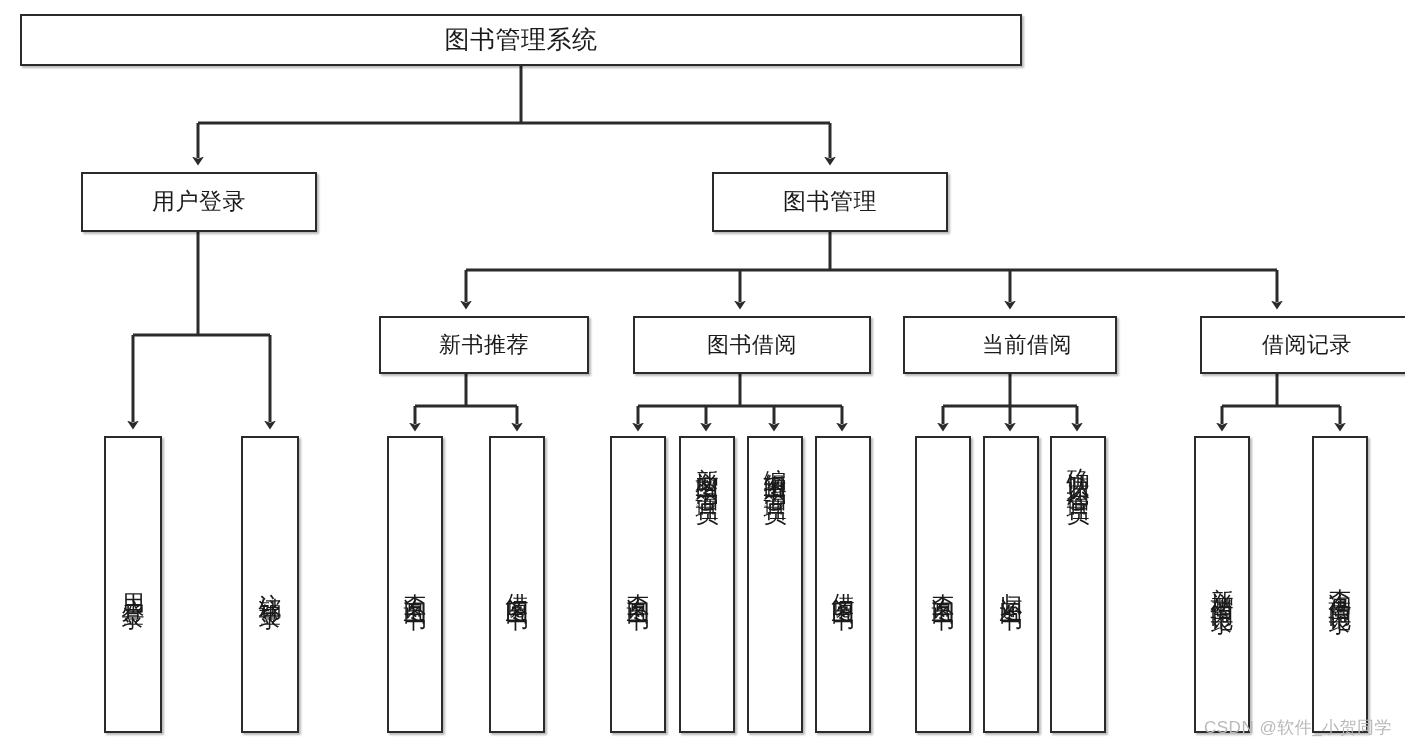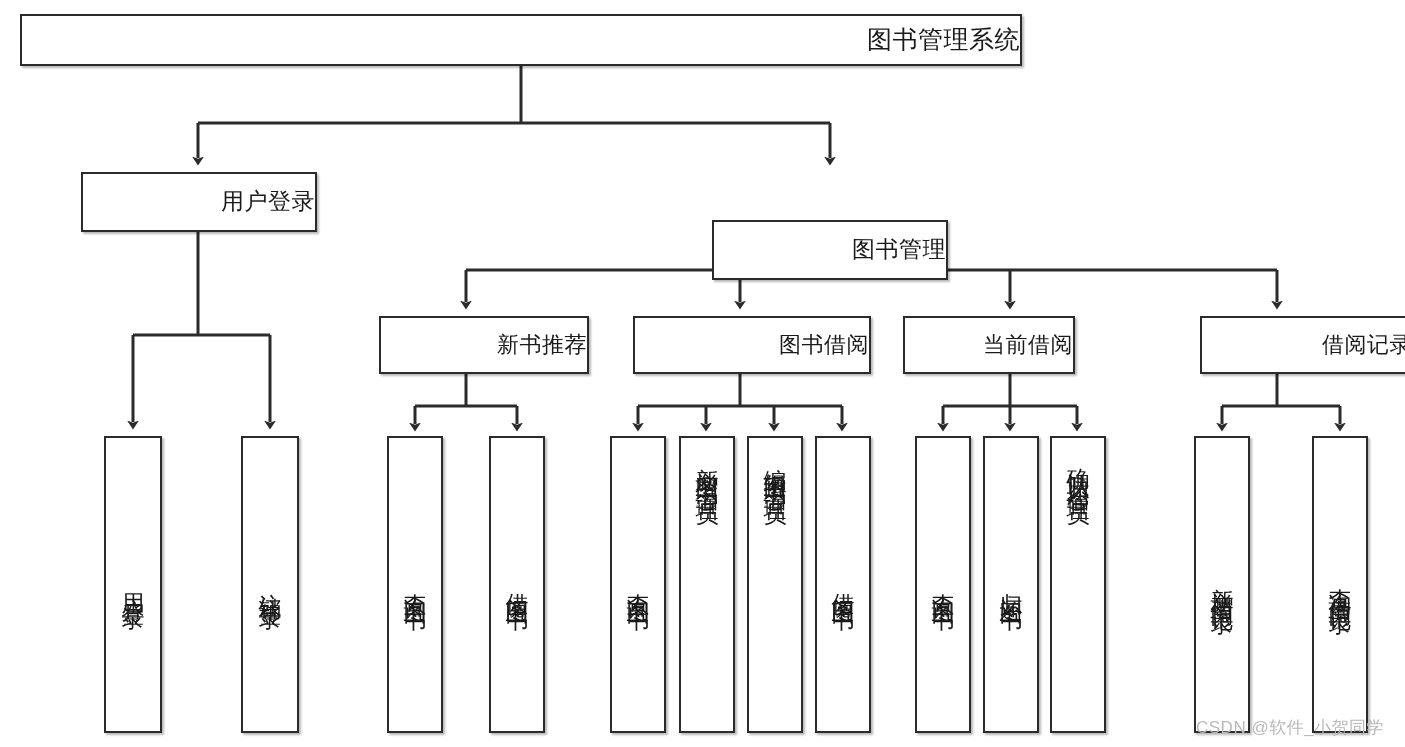--- a/index.html
+++ b/index.html
@@ -26,21 +26,21 @@
     pointer-events: none;
   }
   .node {
     position: absolute;
     box-sizing: border-box;
     border: 2px solid #2b2b2b;
     background: #ffffff;
     color: #1a1a1a;
     display: flex;
     align-items: center;
-    justify-content: flex-end;
+    justify-content: center;
     box-shadow: 2px 2px 2px rgba(0,0,0,0.28);
   }
   .node .label {
     line-height: 1.02;
     letter-spacing: 0.5px;
     white-space: nowrap;
   }
   .node.root {
     font-size: 25px;
   }
@@ -66,20 +66,21 @@
     letter-spacing: 5px;
     line-height: 1;
   }
   #watermark {
     position: absolute;
     color: #b9b9b9;
     font-size: 17px;
     letter-spacing: 0.5px;
     white-space: nowrap;
     user-select: none;
+    padding-left: 8px;
   }
 </style>
 </head>
 <body>
 
 <div id="canvas">
 
   <svg id="wires" viewBox="0 0 1405 747" xmlns="http://www.w3.org/2000/svg">
     <defs>
       <marker id="arrow" markerWidth="10" markerHeight="12" refX="1.5" refY="6" orient="auto" markerUnits="userSpaceOnUse">
@@ -131,31 +132,31 @@
     </g>
   </svg>
 
   <div class="node root" style="left:20px; top:14px; width:1002px; height:52px;">
     <span class="label">图书管理系统</span>
   </div>
 
   <div class="node level2" style="left:81px; top:172px; width:236px; height:60px;">
     <span class="label">用户登录</span>
   </div>
-  <div class="node level2" style="left:712px; top:172px; width:236px; height:60px;margin-top:48px;">
+  <div class="node level2" style="left:712px; top:172px; width:236px; height:60px;">
     <span class="label">图书管理</span>
   </div>
 
   <div class="node level3" style="left:379px; top:316px; width:210px; height:58px;">
     <span class="label">新书推荐</span>
   </div>
   <div class="node level3" style="left:633px; top:316px; width:238px; height:58px;">
     <span class="label">图书借阅</span>
   </div>
-  <div class="node level3" style="left:903px; top:316px; width:172px; height:58px;padding-left:34px;">
+  <div class="node level3" style="left:903px; top:316px; width:214px; height:58px;padding-left:34px;">
     <span class="label">当前借阅</span>
   </div>
   <div class="node level3" style="left:1200px; top:316px; width:214px; height:58px;">
     <span class="label">借阅记录</span>
   </div>
 
   <div class="node leaf centered" style="left:104px; top:436px; width:58px; height:297px;">
     <span class="label">用户登录</span>
   </div>
   <div class="node leaf centered" style="left:241px; top:436px; width:58px; height:297px;">

